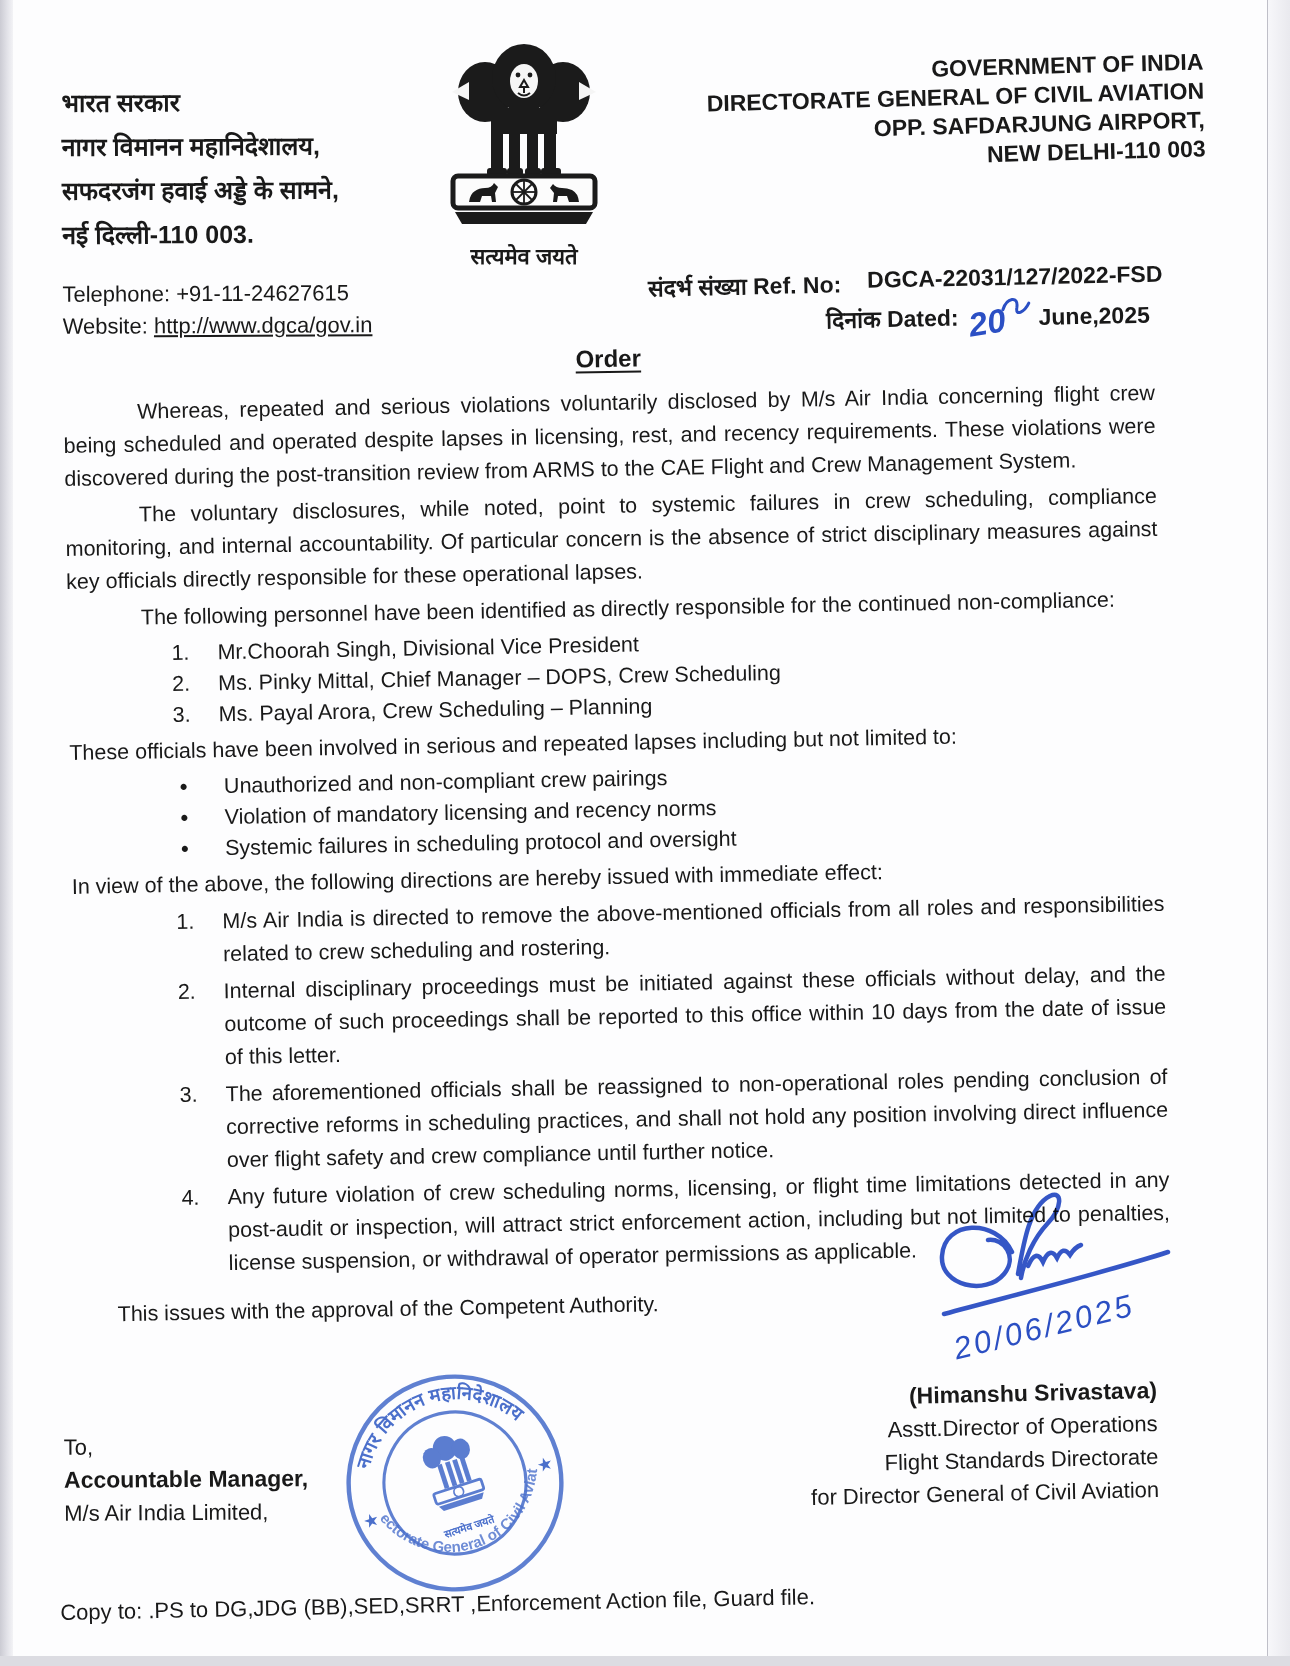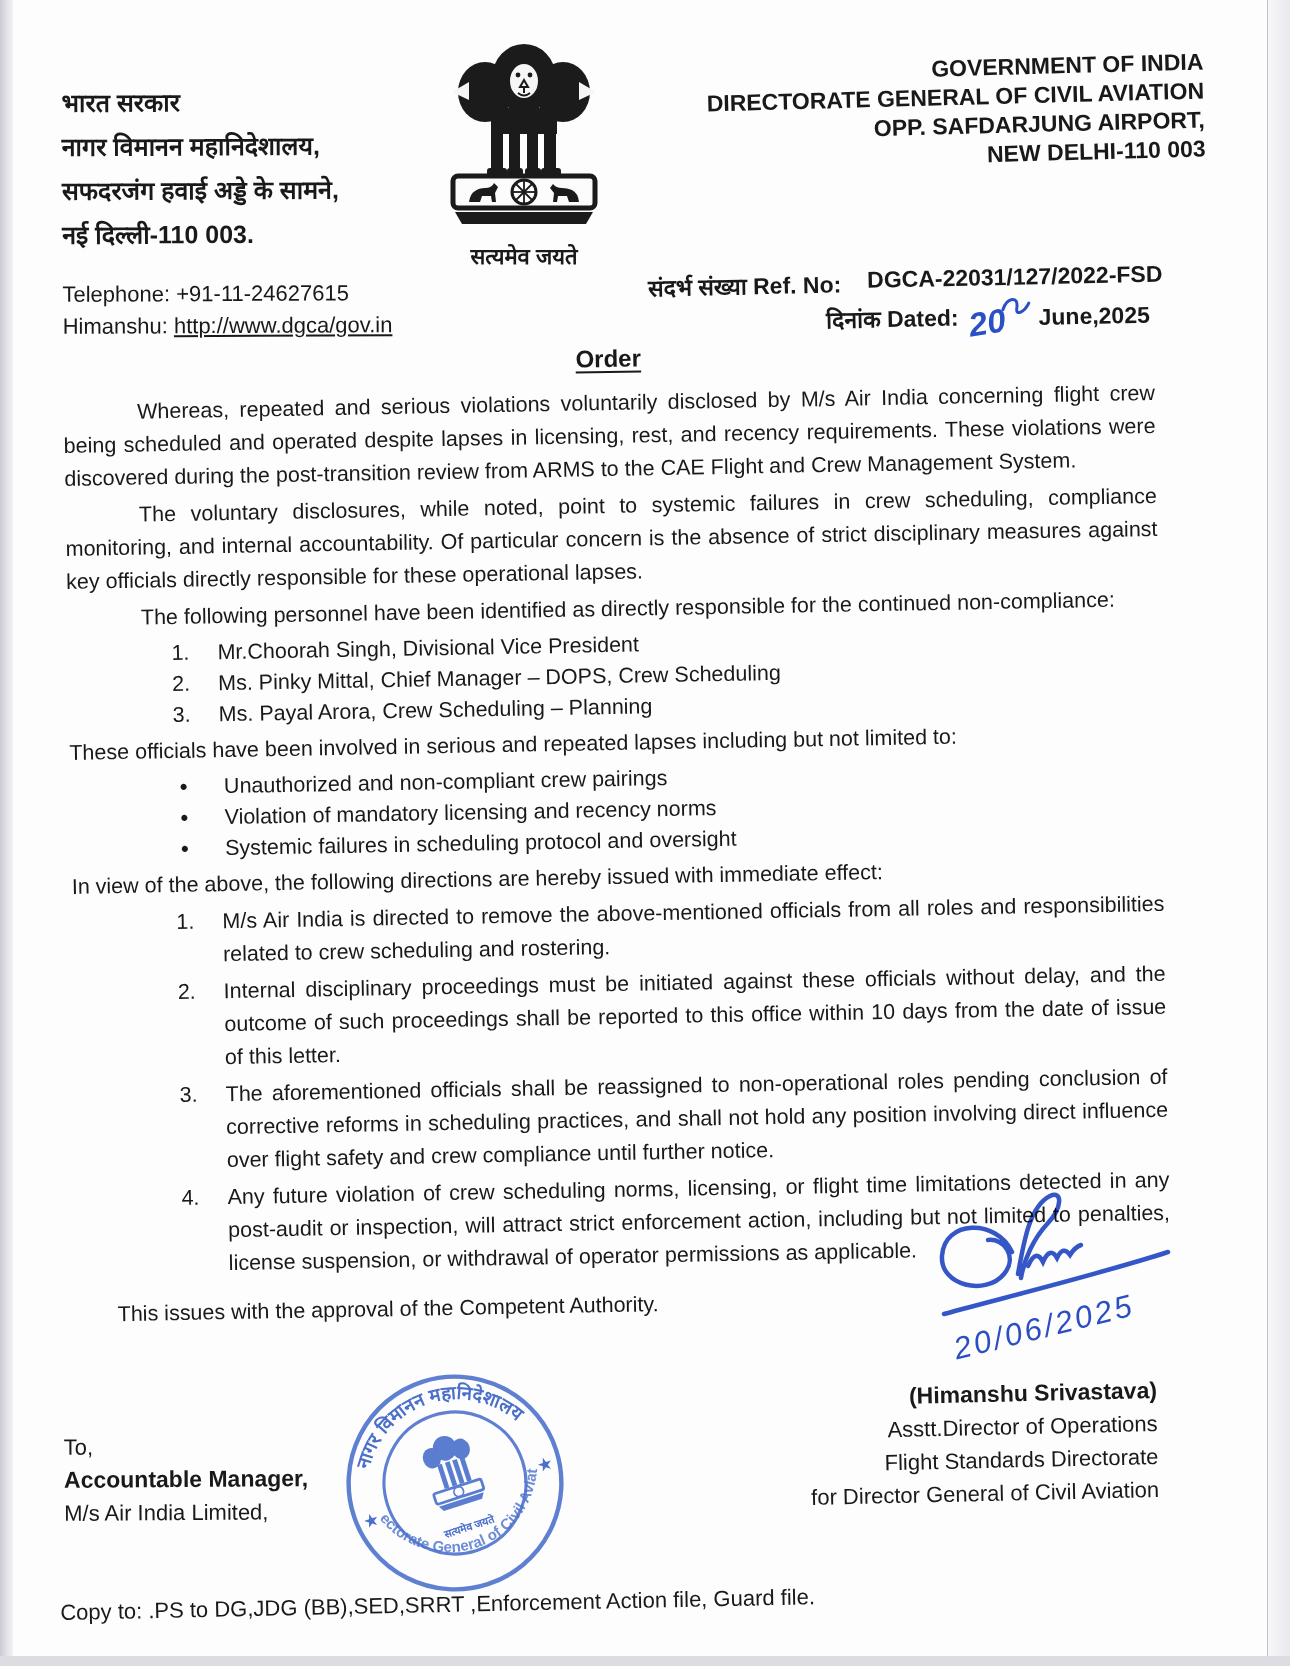--- a/index.html
+++ b/index.html
@@ -72,21 +72,21 @@
   <div class="edge-bottom"></div>
 
   <div class="hdr-left">
     <div class="hi">भारत सरकार</div>
     <div class="hi">नागर विमानन महानिदेशालय,</div>
     <div class="hi">सफदरजंग हवाई अड्डे के सामने,</div>
     <div class="hi">नई दिल्ली-110 003.</div>
     <div class="contact">
       <div>Telephone: +91-11-24627615</div>
       <div>
-        <span>Himanshu:</span>
+        <span>Website:</span>
         <span class="url">http://www.dgca/gov.in</span>
       </div>
     </div>
   </div>
 
   <div class="emblem-wrap">
     <svg width="172" height="196" viewBox="0 0 170 196">
       <g fill="#1b1b1b">
         <ellipse cx="46" cy="56" rx="27" ry="30"></ellipse>
         <ellipse cx="124" cy="56" rx="27" ry="30"></ellipse>

